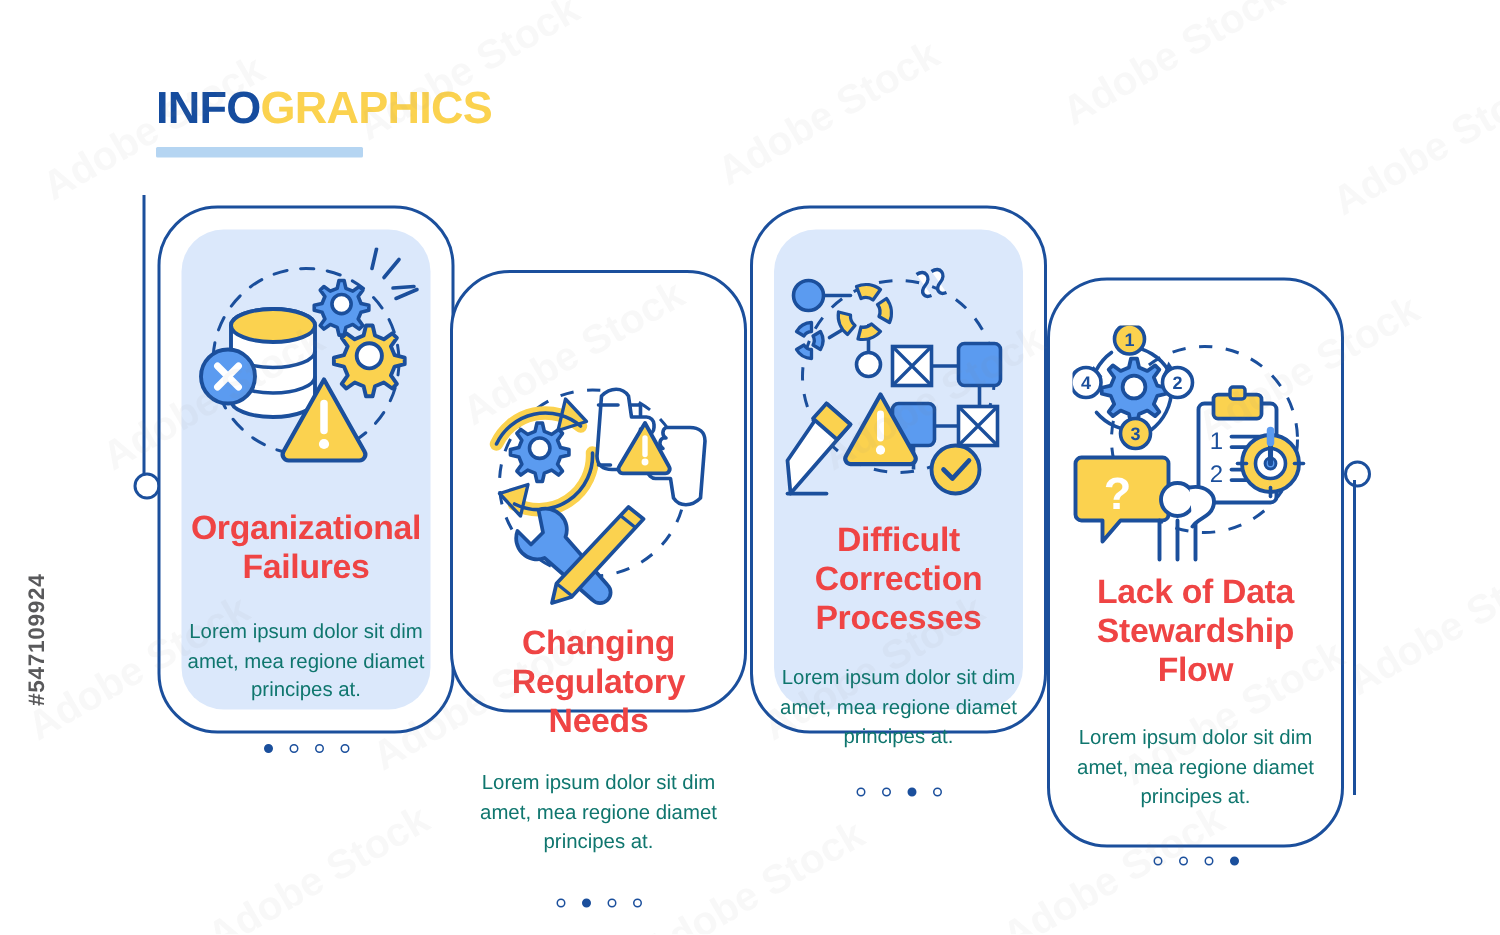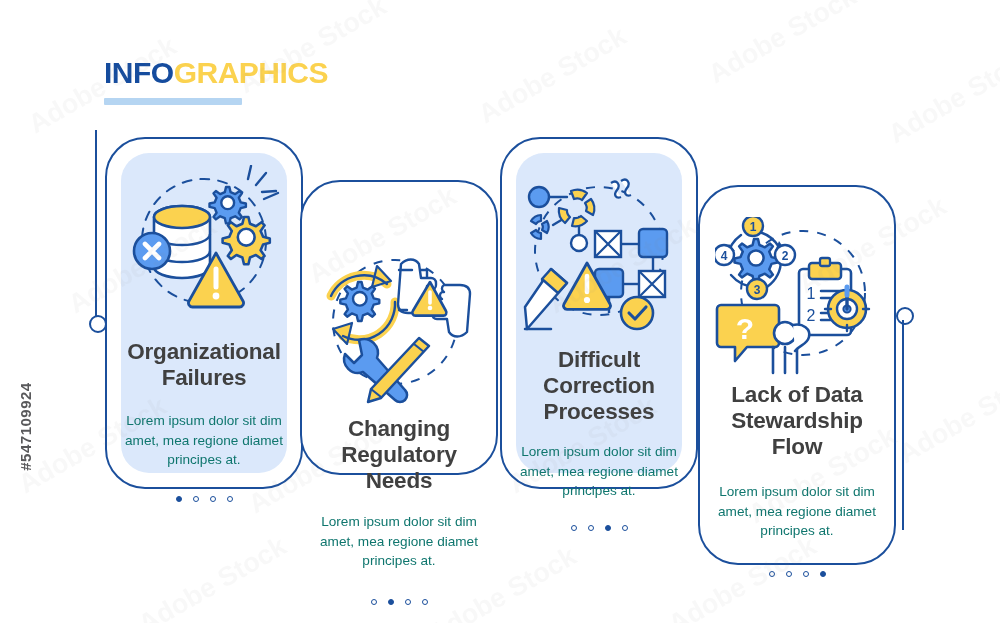--- a/index.html
+++ b/index.html
@@ -110,21 +110,21 @@
 
   .illus {
     width: 164px;
     height: 160px;
     position: relative;
     flex: 0 0 auto;
   }
   .illus svg { display: block; width: 100%; height: 100%; }
 
   .card-title {
-    color: #404040;
+    color: #ef4444;
     font-weight: bold;
     font-size: 22.5px;
     line-height: 26px;
     text-align: center;
     letter-spacing: -0.2px;
   }
   .card-desc {
     color: #0f766e;
     font-size: 13.6px;
     line-height: 19.5px;

